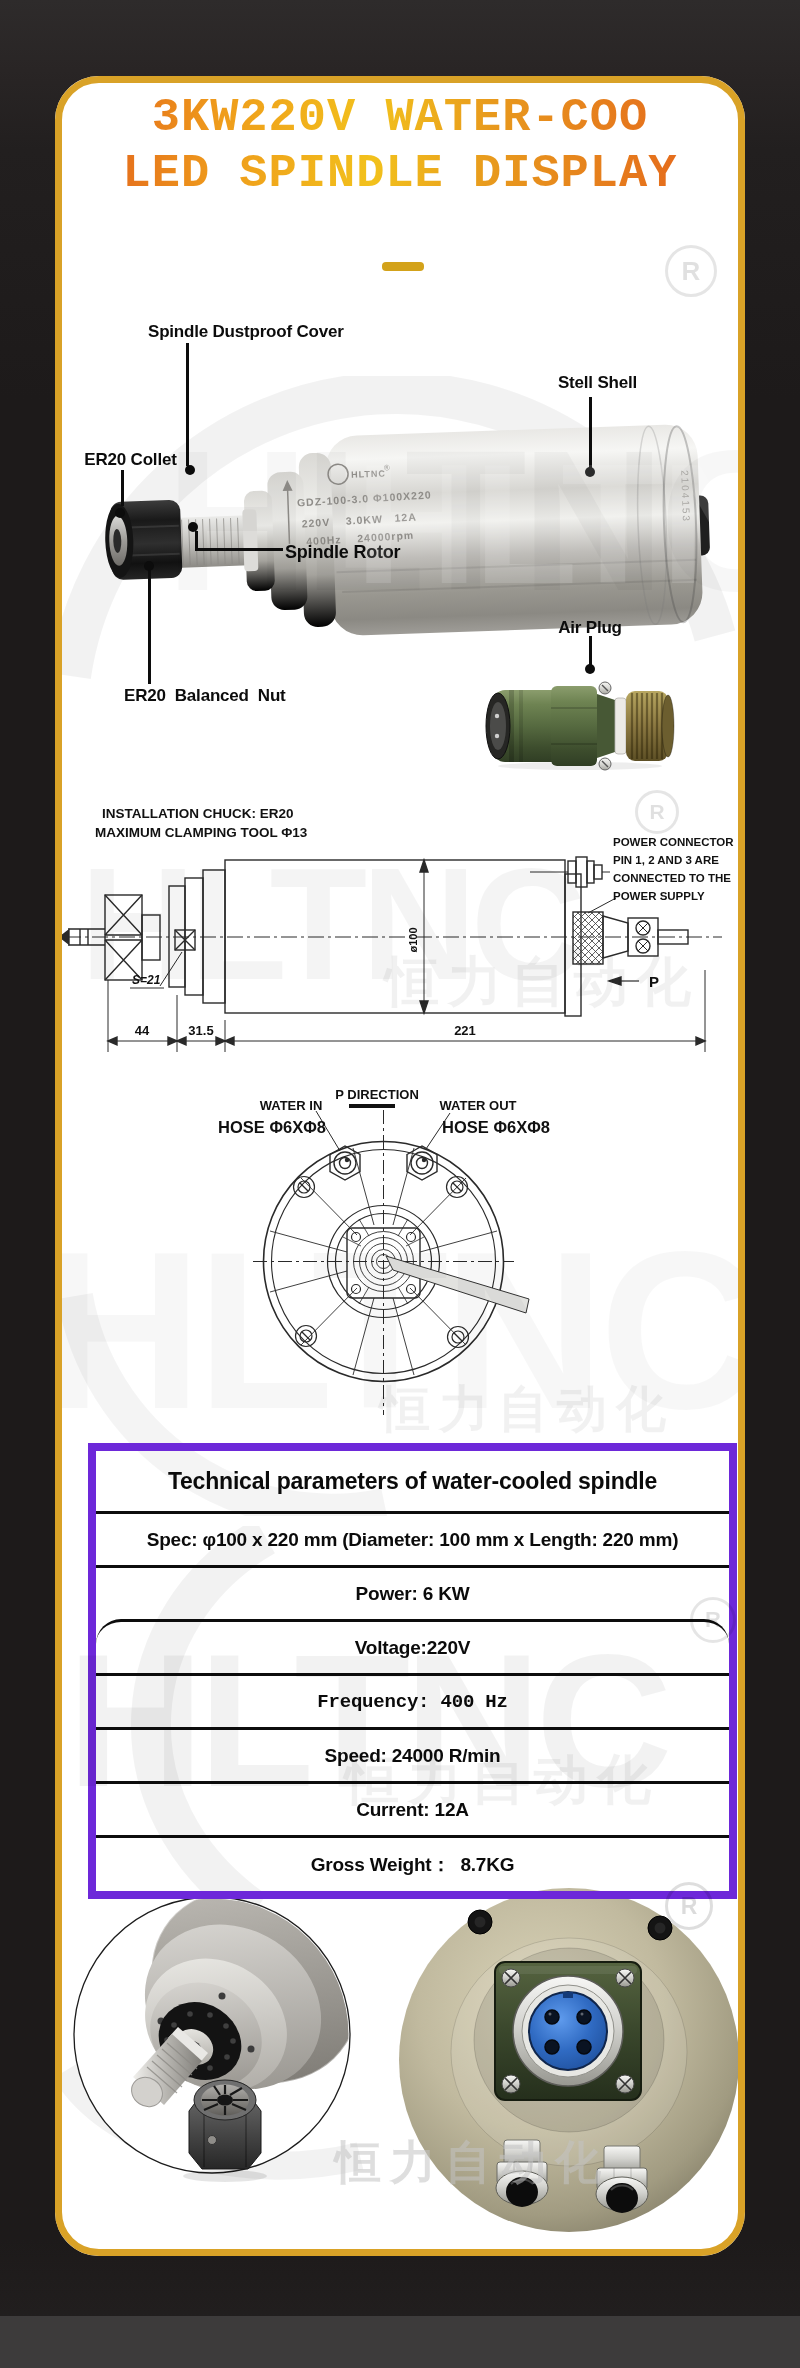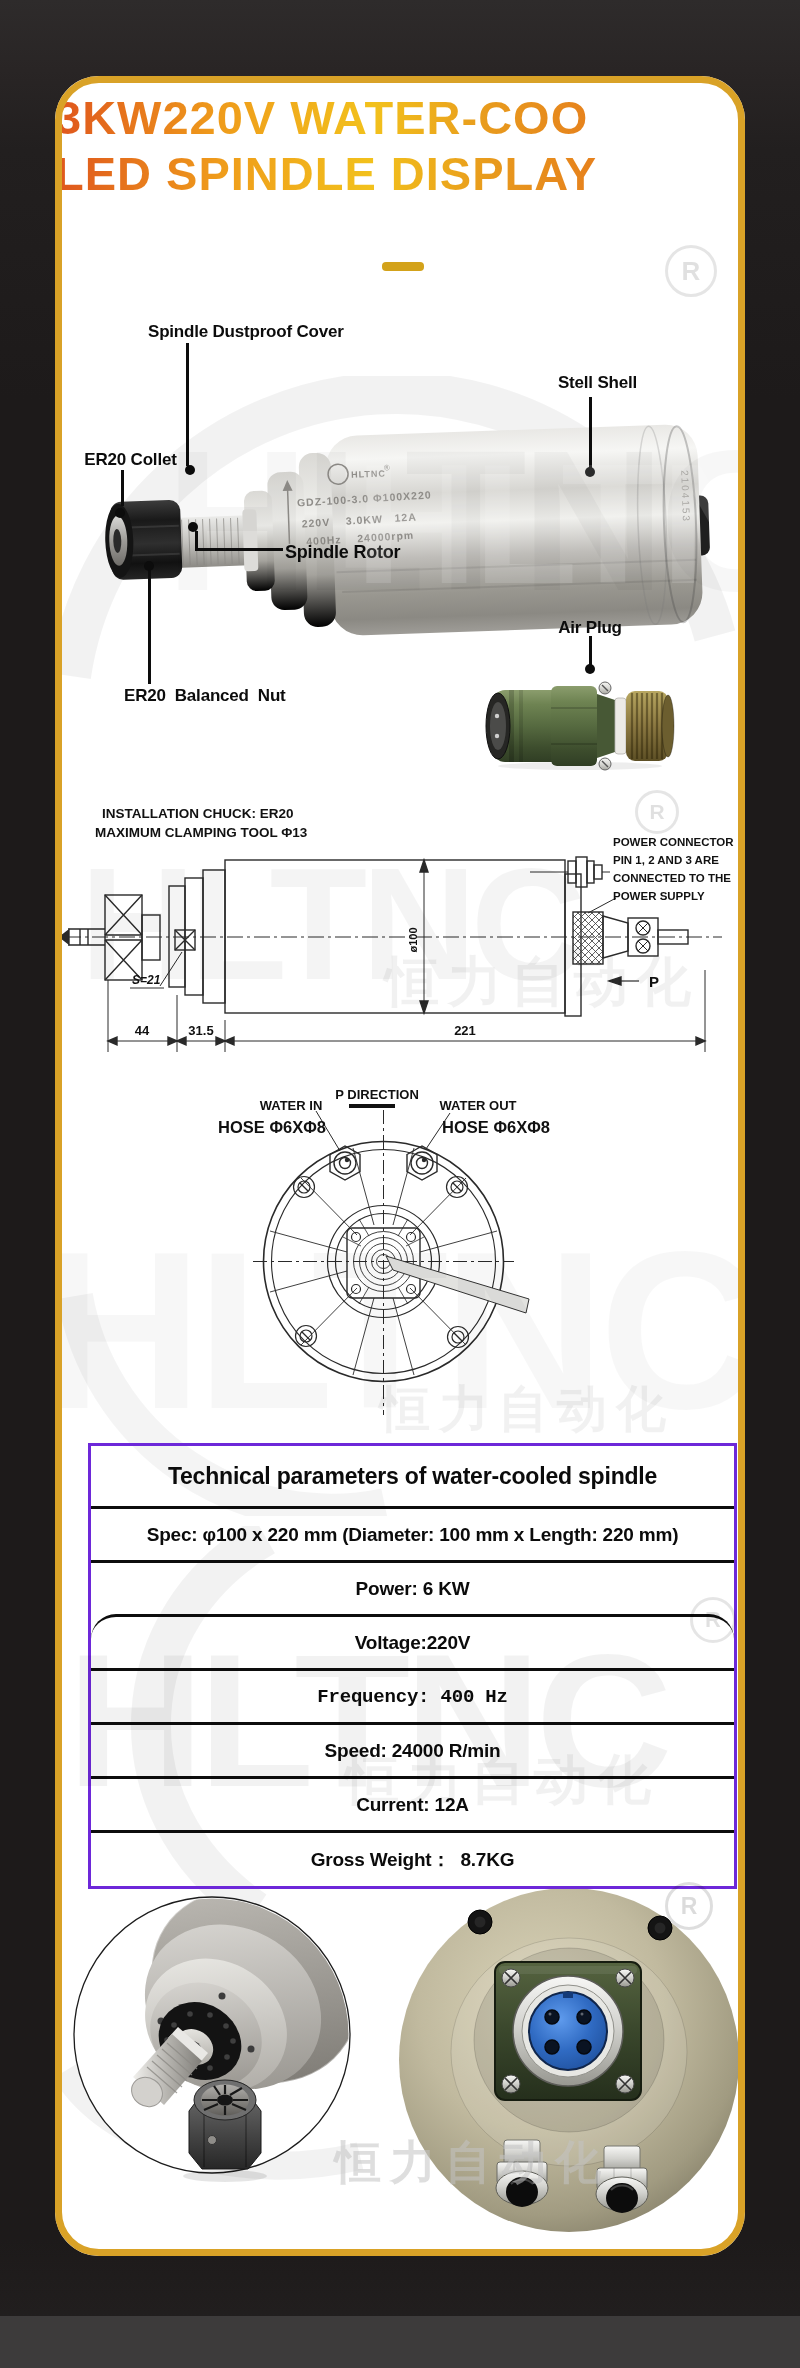--- a/index.html
+++ b/index.html
@@ -3,32 +3,32 @@
 <meta charset="utf-8">
 <style>
   html,body{margin:0;padding:0;background:#1d1a1a;}
   .page{position:relative;width:800px;height:2368px;overflow:hidden;
         background:linear-gradient(180deg,#2e2b2b 0px,#292525 70px,#221f1f 150px,#1d1a1a 400px,#1d1a1a 2240px,#242121 2368px);
         font-family:"Liberation Sans",sans-serif;}
   .bottom-strip{position:absolute;left:0;top:2316px;width:800px;height:52px;background:#3d3b3b;}
   .card{position:absolute;left:55px;top:76px;width:690px;height:2180px;background:#ffffff;border-radius:44px;overflow:hidden;}
   .card-border{position:absolute;left:55px;top:76px;width:690px;height:2180px;border:7px solid #d9a227;border-radius:44px;box-sizing:border-box;pointer-events:none;z-index:60;}
   
-  .title{position:absolute;left:0;width:690px;text-align:left;font-family:Liberation Sans, sans-serif;font-weight:700;font-size:47px;letter-spacing:1px;line-height:56px;
+  .title{position:absolute;left:0;width:690px;text-align:center;font-family:Liberation Mono, monospace;font-weight:700;font-size:47px;letter-spacing:1px;line-height:56px;
          background:linear-gradient(94deg,#e05a1d 2%,#ef9c1b 24%,#f2c11c 46%,#e89a1d 63%,#e4611c 97%);
          -webkit-background-clip:text;background-clip:text;color:transparent;}
   .dash{position:absolute;left:327px;top:186px;width:42px;height:9px;border-radius:4px;background:#d3a21a;}
   
   .lbl{position:absolute;font-weight:700;font-size:17px;color:#0c0c0c;text-align:center;letter-spacing:-0.2px;z-index:22;white-space:nowrap;}
   .leader{position:absolute;background:#0c0c0c;z-index:21;}
   .dot{position:absolute;width:10px;height:10px;border-radius:50%;background:#0c0c0c;z-index:21;}
   svg{position:absolute;z-index:10;}
   svg text{font-family:"Liberation Sans",sans-serif;}
   
-  .ptable{position:absolute;left:33px;top:1367px;width:649px;box-sizing:border-box;border:3px solid #6d28d9;background:transparent;z-index:15;}
+  .ptable{position:absolute;left:33px;top:1367px;width:649px;box-sizing:border-box;border:8px solid #6d28d9;background:transparent;z-index:15;}
   .trow{display:flex;align-items:center;justify-content:center;border-top:3px solid #0d0d0d;font-weight:700;font-size:19px;color:#0b0b0b;letter-spacing:-0.2px;}
   .trow:first-child{border-top:none;}
   .trow-head{font-size:23px;}
   
   .wm{position:absolute;pointer-events:none;white-space:nowrap;font-weight:700;z-index:30;}
   .wm-brand{color:rgba(0,0,0,0.042);letter-spacing:-6px;}
   .wm-cn{color:rgba(0,0,0,0.055);letter-spacing:9px;}
   .wm-reg{width:46px;height:46px;border:3px solid rgba(0,0,0,0.10);border-radius:50%;display:flex;align-items:center;justify-content:center;
           font-size:26px;font-weight:700;color:rgba(0,0,0,0.12);z-index:30;}
   .wm-ghost{color:rgba(255,255,255,0.13);letter-spacing:-4px;}

